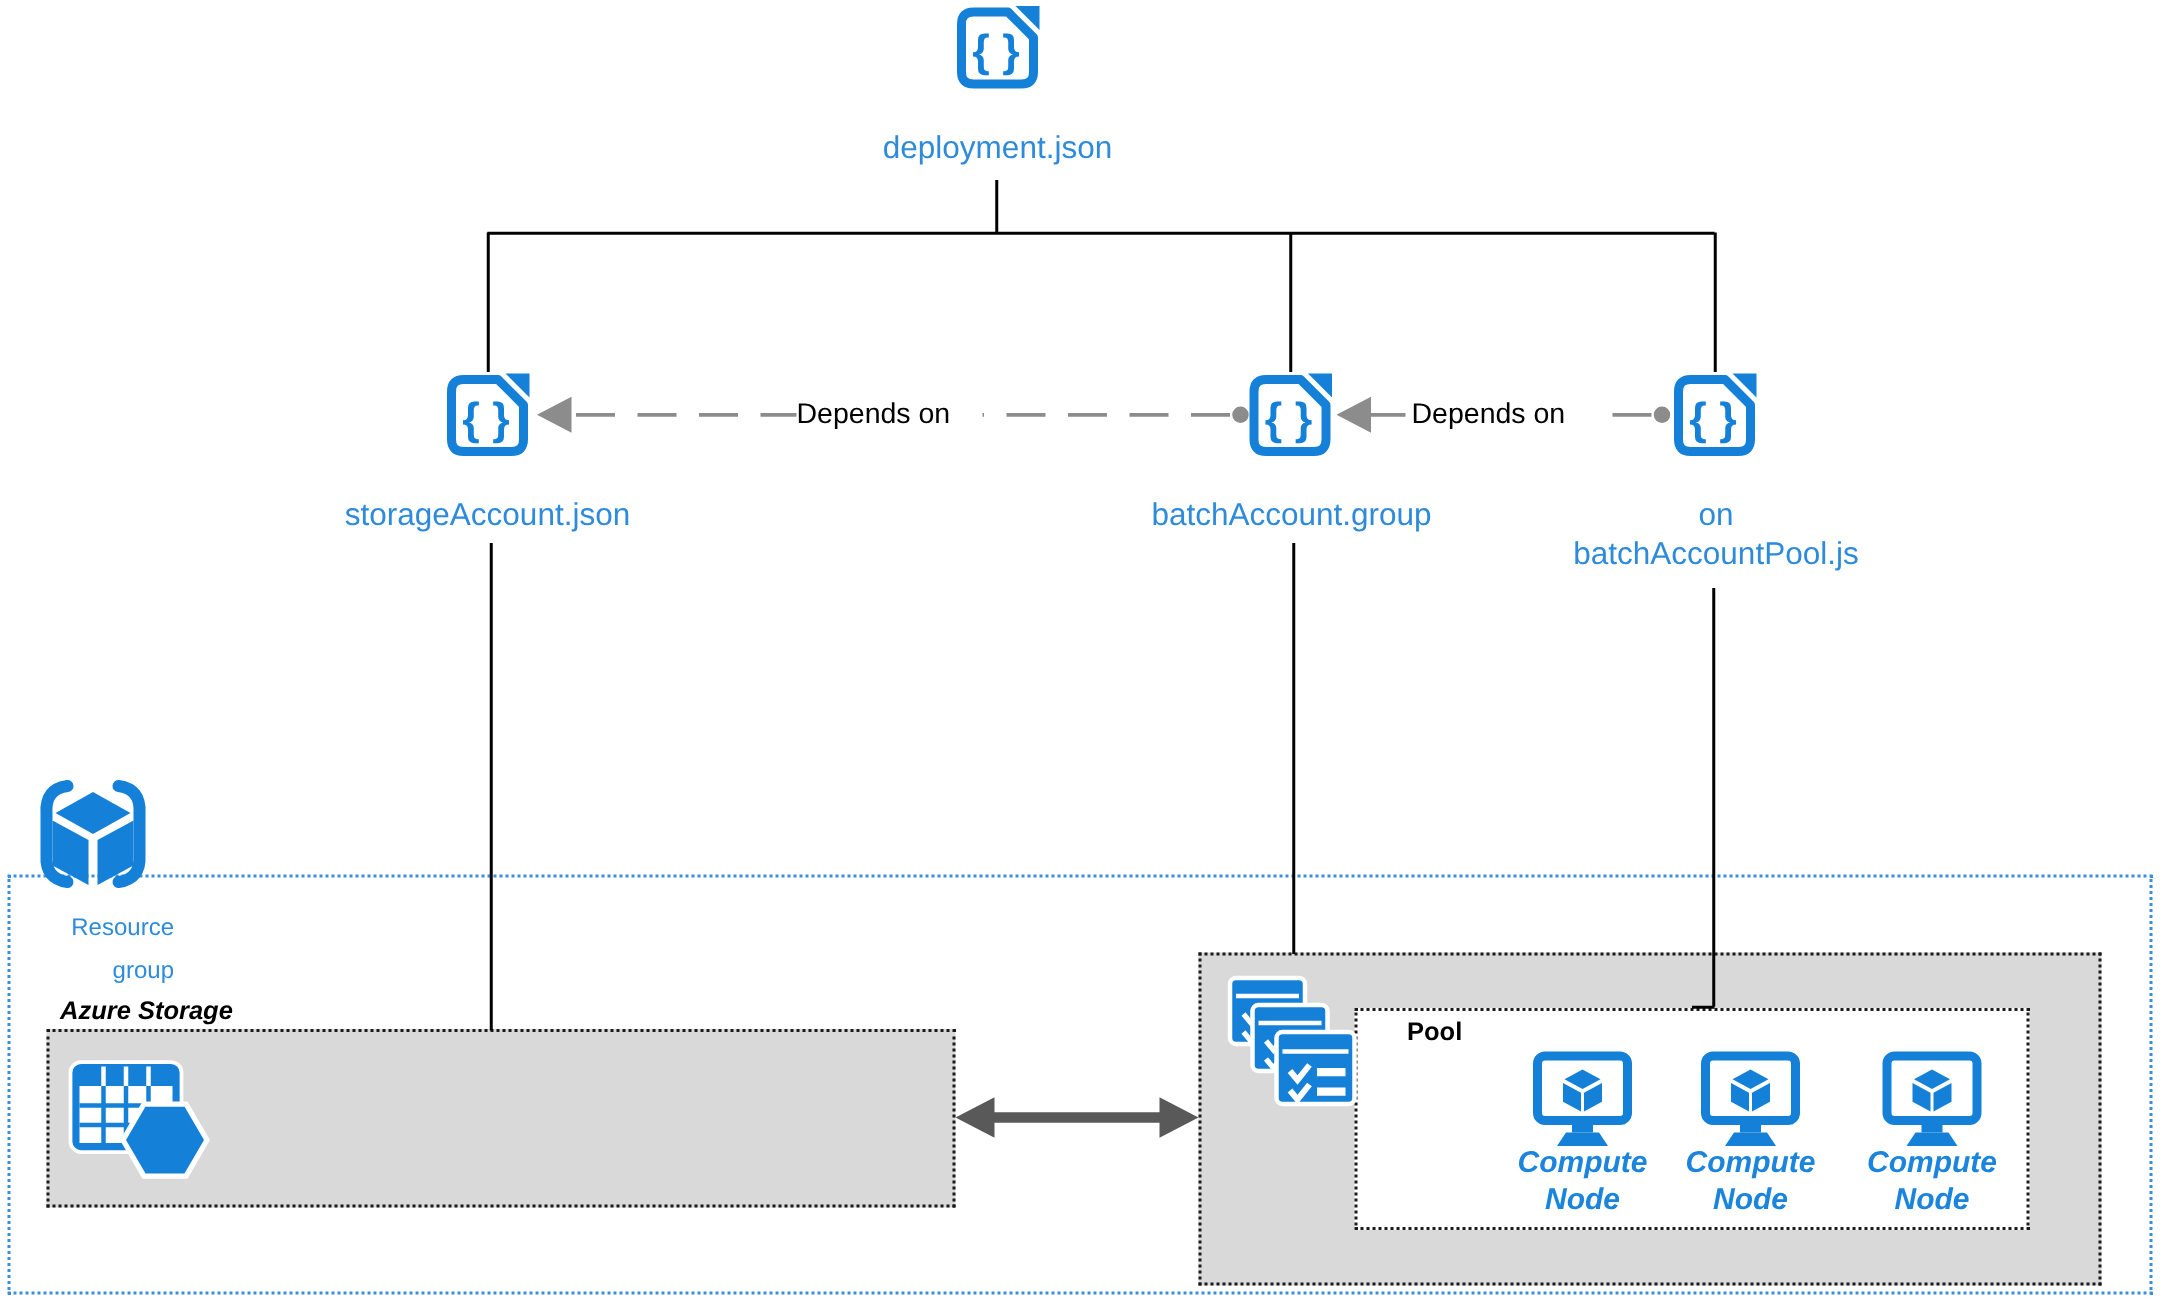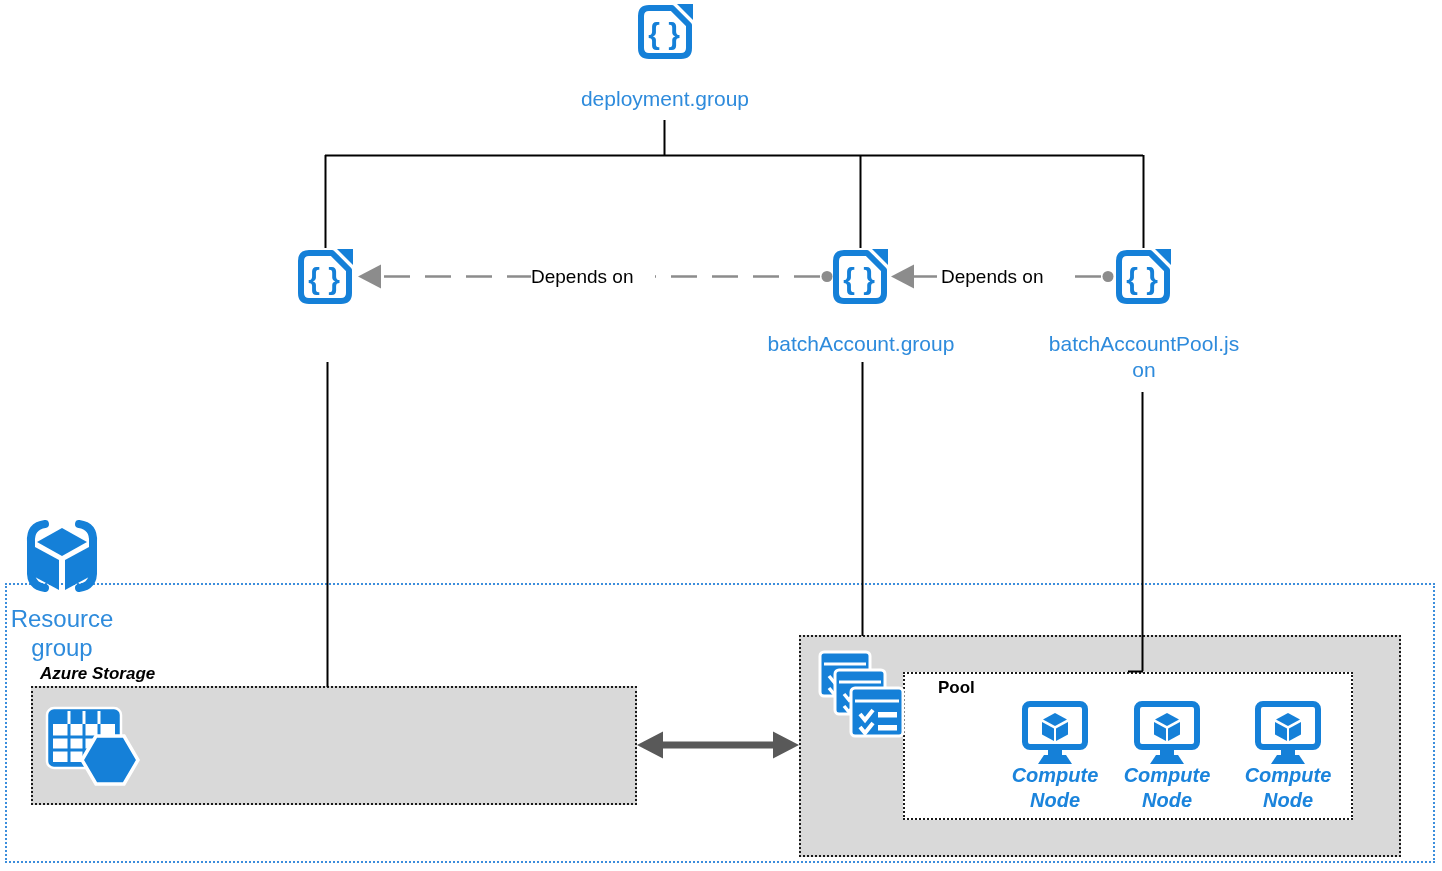--- a/index.html
+++ b/index.html
@@ -25,22 +25,22 @@
   }
   
   .file-lbl{
     width:200px;text-align:center;color:#2E8BDC;font-size:21px;line-height:26px;z-index:4;
   }
   .dep-lbl{
     width:124px;text-align:left;color:#000;font-size:19px;line-height:22px;
     background:#fff;z-index:4;
   }
   .rg-lbl{
-    left:8px;top:604px;width:108px;text-align:center;color:#2E8BDC;
-    font-size:24px;line-height:29px;z-index:4;
+    left:8px;top:604px;width:108px;text-align:right;color:#2E8BDC;
+    font-size:16px;line-height:29px;z-index:4;
   }
   .blk-lbl{color:#000;font-weight:bold;z-index:4;}
   .storage-lbl{left:40px;top:664px;font-size:17px;font-style:italic;}
   .pool-lbl{left:938px;top:678px;font-size:17px;text-align:right;}
   .node-lbl{
     width:112px;text-align:center;color:#1B84DC;font-weight:bold;
     font-size:20px;line-height:25px;top:763px;z-index:4;font-style:italic;
   }
   .icon{z-index:5;}
 </style>
@@ -83,49 +83,50 @@
     <polygon points="637,745 663,731.5 663,741.5 773,741.5 773,731.5 799,745 773,758.5 773,748.5 663,748.5 663,758.5" fill="#595959"></polygon>
   </svg>
 
   <div class="abs icon" style="left:636px;top:3px">
     <svg width="58" height="58" viewBox="0 0 58 58">
       <path d="M 13 5 H 36 L 53 22 V 45 Q 53 53 45 53 H 13 Q 5 53 5 45 V 13 Q 5 5 13 5 Z" fill="#fff" stroke="#1580D8" stroke-width="6" stroke-linejoin="round"></path>
       <path d="M 41 1 L 57 1 L 57 17 Z" fill="#1580D8"></path>
       <text x="28" y="41" text-anchor="middle" font-size="30" font-weight="bold" font-family="Liberation Sans, sans-serif" fill="#1580D8">{ }</text>
     </svg>
   </div>
-  <div class="abs file-lbl" style="left:565px;top:86px">deployment.group</div>
+  <div class="abs file-lbl" style="left:565px;top:86px">deployment.json</div>
 
   <div class="abs icon" style="left:296px;top:248px">
     <svg width="58" height="58" viewBox="0 0 58 58">
       <path d="M 13 5 H 36 L 53 22 V 45 Q 53 53 45 53 H 13 Q 5 53 5 45 V 13 Q 5 5 13 5 Z" fill="#fff" stroke="#1580D8" stroke-width="6" stroke-linejoin="round"></path>
       <path d="M 41 1 L 57 1 L 57 17 Z" fill="#1580D8"></path>
       <text x="28" y="41" text-anchor="middle" font-size="30" font-weight="bold" font-family="Liberation Sans, sans-serif" fill="#1580D8">{ }</text>
     </svg>
   </div>
+  <div class="abs file-lbl" style="left:225px;top:331px">storageAccount.json</div>
 
   <div class="abs icon" style="left:831px;top:248px">
     <svg width="58" height="58" viewBox="0 0 58 58">
       <path d="M 13 5 H 36 L 53 22 V 45 Q 53 53 45 53 H 13 Q 5 53 5 45 V 13 Q 5 5 13 5 Z" fill="#fff" stroke="#1580D8" stroke-width="6" stroke-linejoin="round"></path>
       <path d="M 41 1 L 57 1 L 57 17 Z" fill="#1580D8"></path>
       <text x="28" y="41" text-anchor="middle" font-size="30" font-weight="bold" font-family="Liberation Sans, sans-serif" fill="#1580D8">{ }</text>
     </svg>
   </div>
   <div class="abs file-lbl" style="left:761px;top:331px">batchAccount.group</div>
 
   <div class="abs icon" style="left:1114px;top:248px">
     <svg width="58" height="58" viewBox="0 0 58 58">
       <path d="M 13 5 H 36 L 53 22 V 45 Q 53 53 45 53 H 13 Q 5 53 5 45 V 13 Q 5 5 13 5 Z" fill="#fff" stroke="#1580D8" stroke-width="6" stroke-linejoin="round"></path>
       <path d="M 41 1 L 57 1 L 57 17 Z" fill="#1580D8"></path>
       <text x="28" y="41" text-anchor="middle" font-size="30" font-weight="bold" font-family="Liberation Sans, sans-serif" fill="#1580D8">{ }</text>
     </svg>
   </div>
   <div class="abs file-lbl" style="left:1044px;top:331px">
+    <div>on</div>
     <div>batchAccountPool.js</div>
-    <div>on</div>
   </div>
 
   <div class="abs dep-lbl" style="left:531px;top:266px">Depends on</div>
   <div class="abs dep-lbl" style="left:941px;top:266px">Depends on</div>
 
   <div class="abs icon" style="left:18px;top:514px">
     <svg width="88" height="84" viewBox="0 0 88 84">
       <g stroke="#1580D8" stroke-width="8" fill="none" stroke-linecap="round">
         <path d="M 27 10 Q 12 12 13 28 L 13 56 Q 12 72 27 74"></path>
         <path d="M 61 10 Q 76 12 75 28 L 75 56 Q 76 72 61 74"></path>

